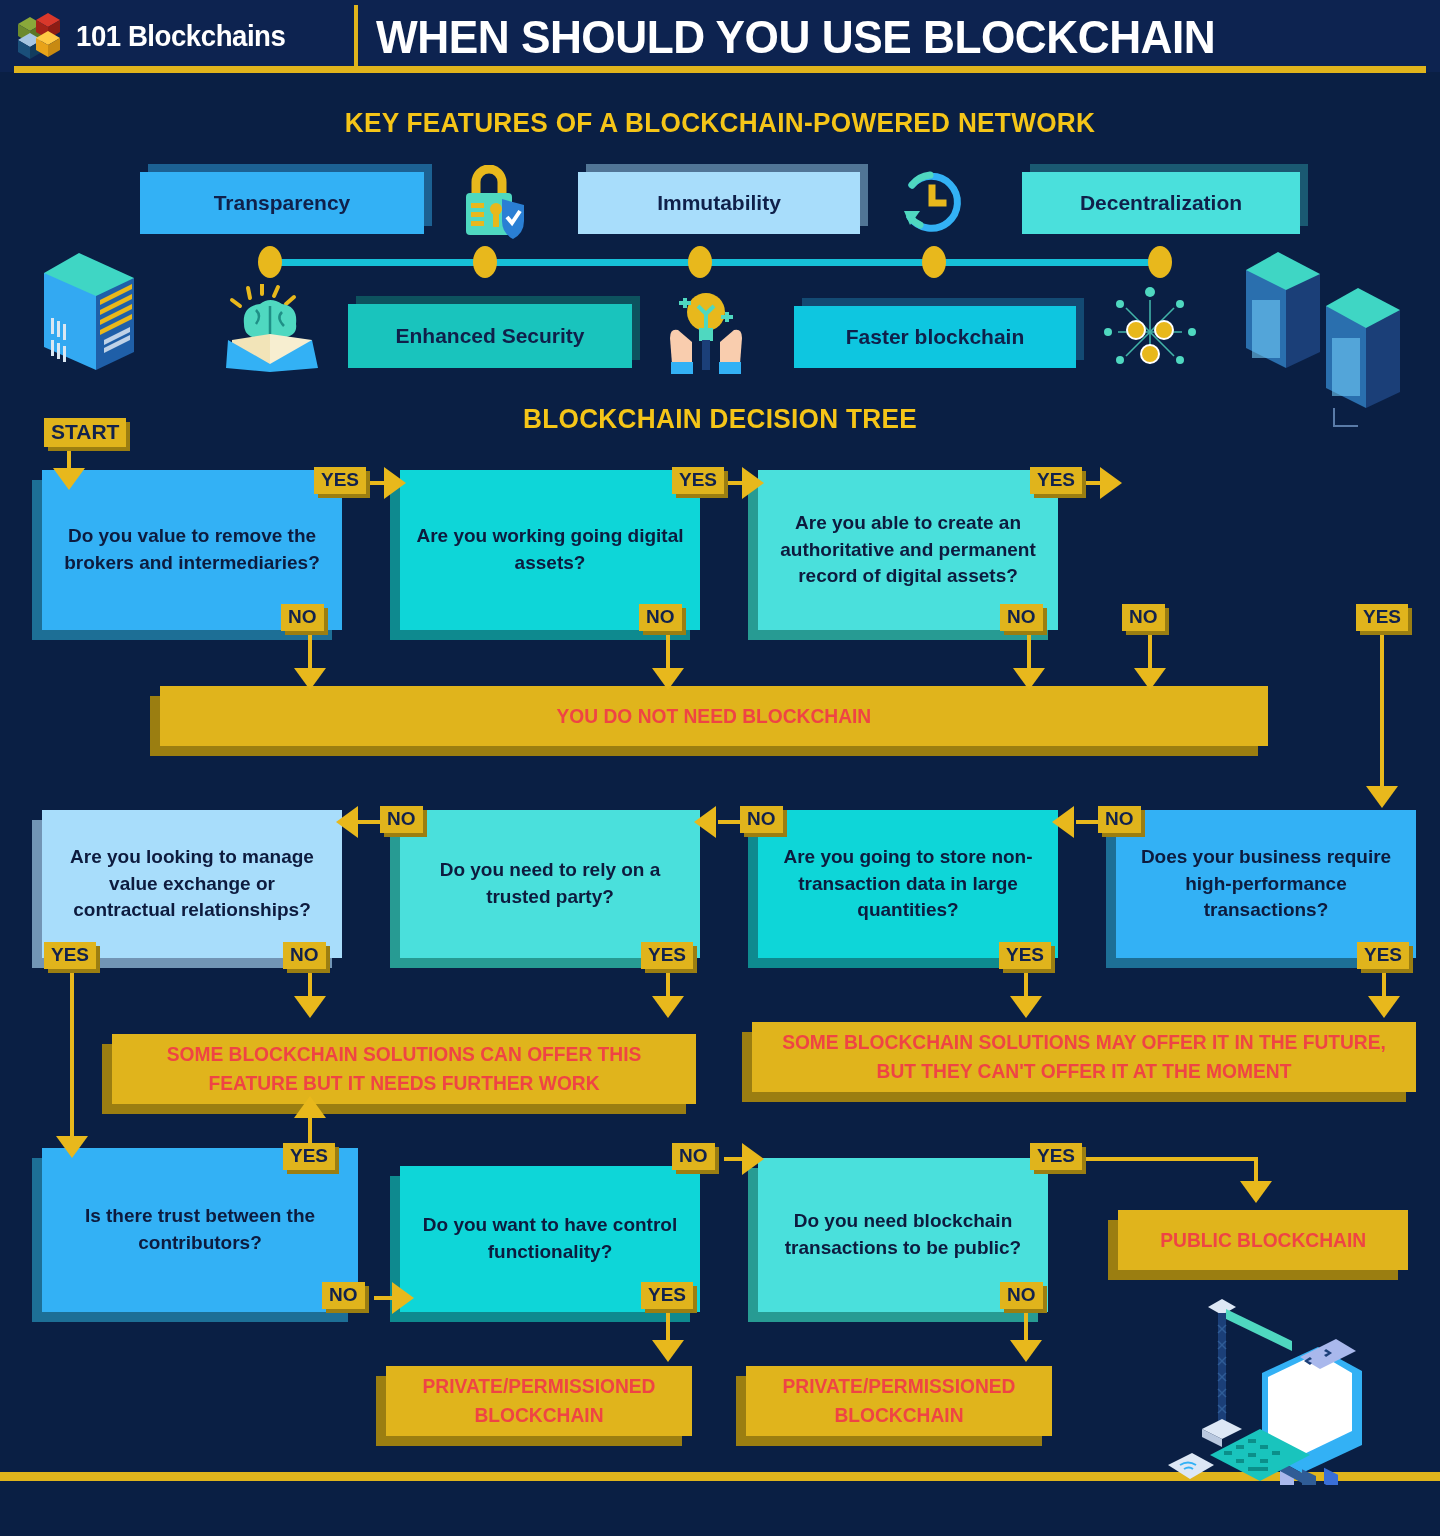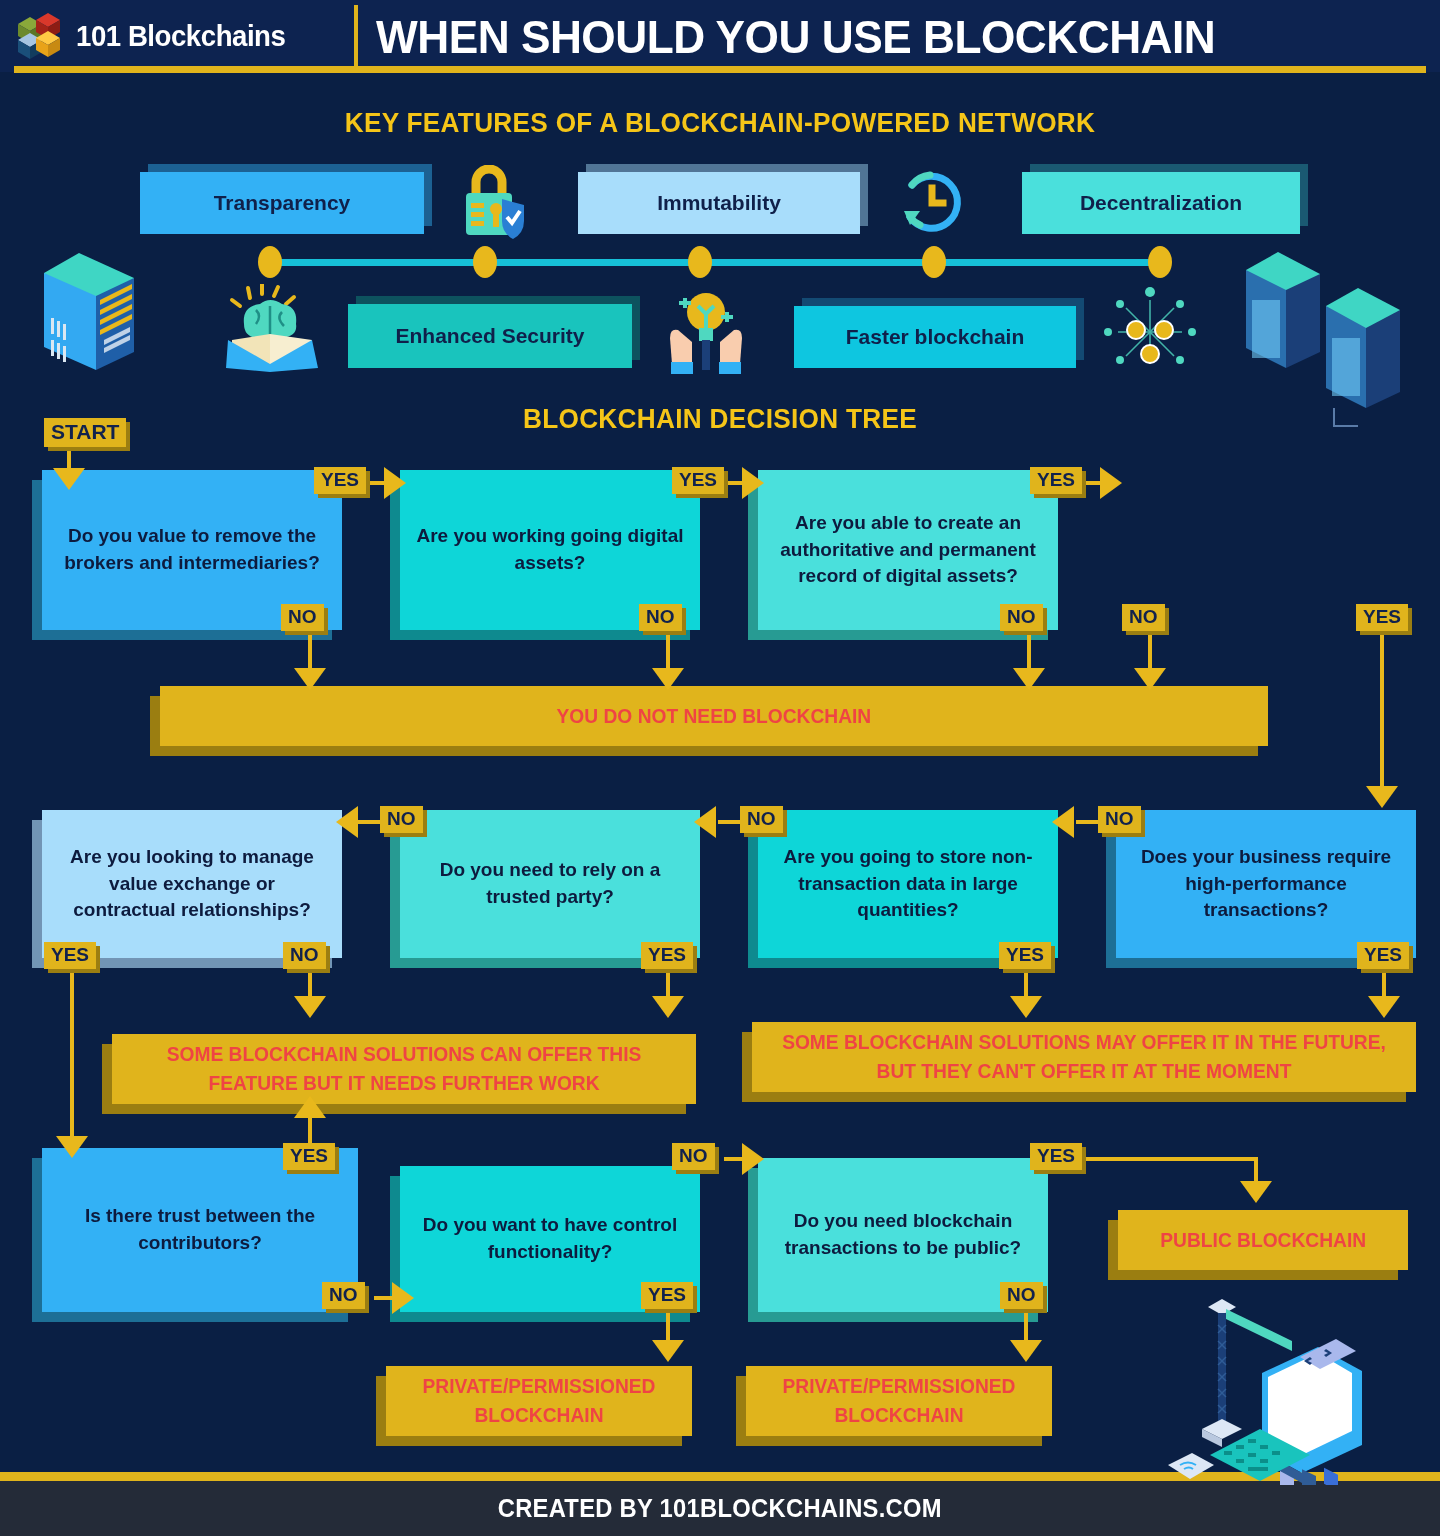--- a/index.html
+++ b/index.html
@@ -543,17 +543,14 @@
       </g>
       <polygon points="18,170 42,158 64,170 40,184" fill="#dde7f5"></polygon>
       <g stroke="#33b1f5" stroke-width="2" fill="none">
         <path d="M30 170 q8 -5 16 0"></path>
           <path d="M34 174 q5 -3 9 0"></path>
       </g>
     </svg>
   </div>
 
   <div class="footer-rule"></div>
-  <div class="footer">
-    <span>CREATED BY 101BLOCKCHAINS.COM</span>
-  </div>
 
 </div>
 
 </body></html>

